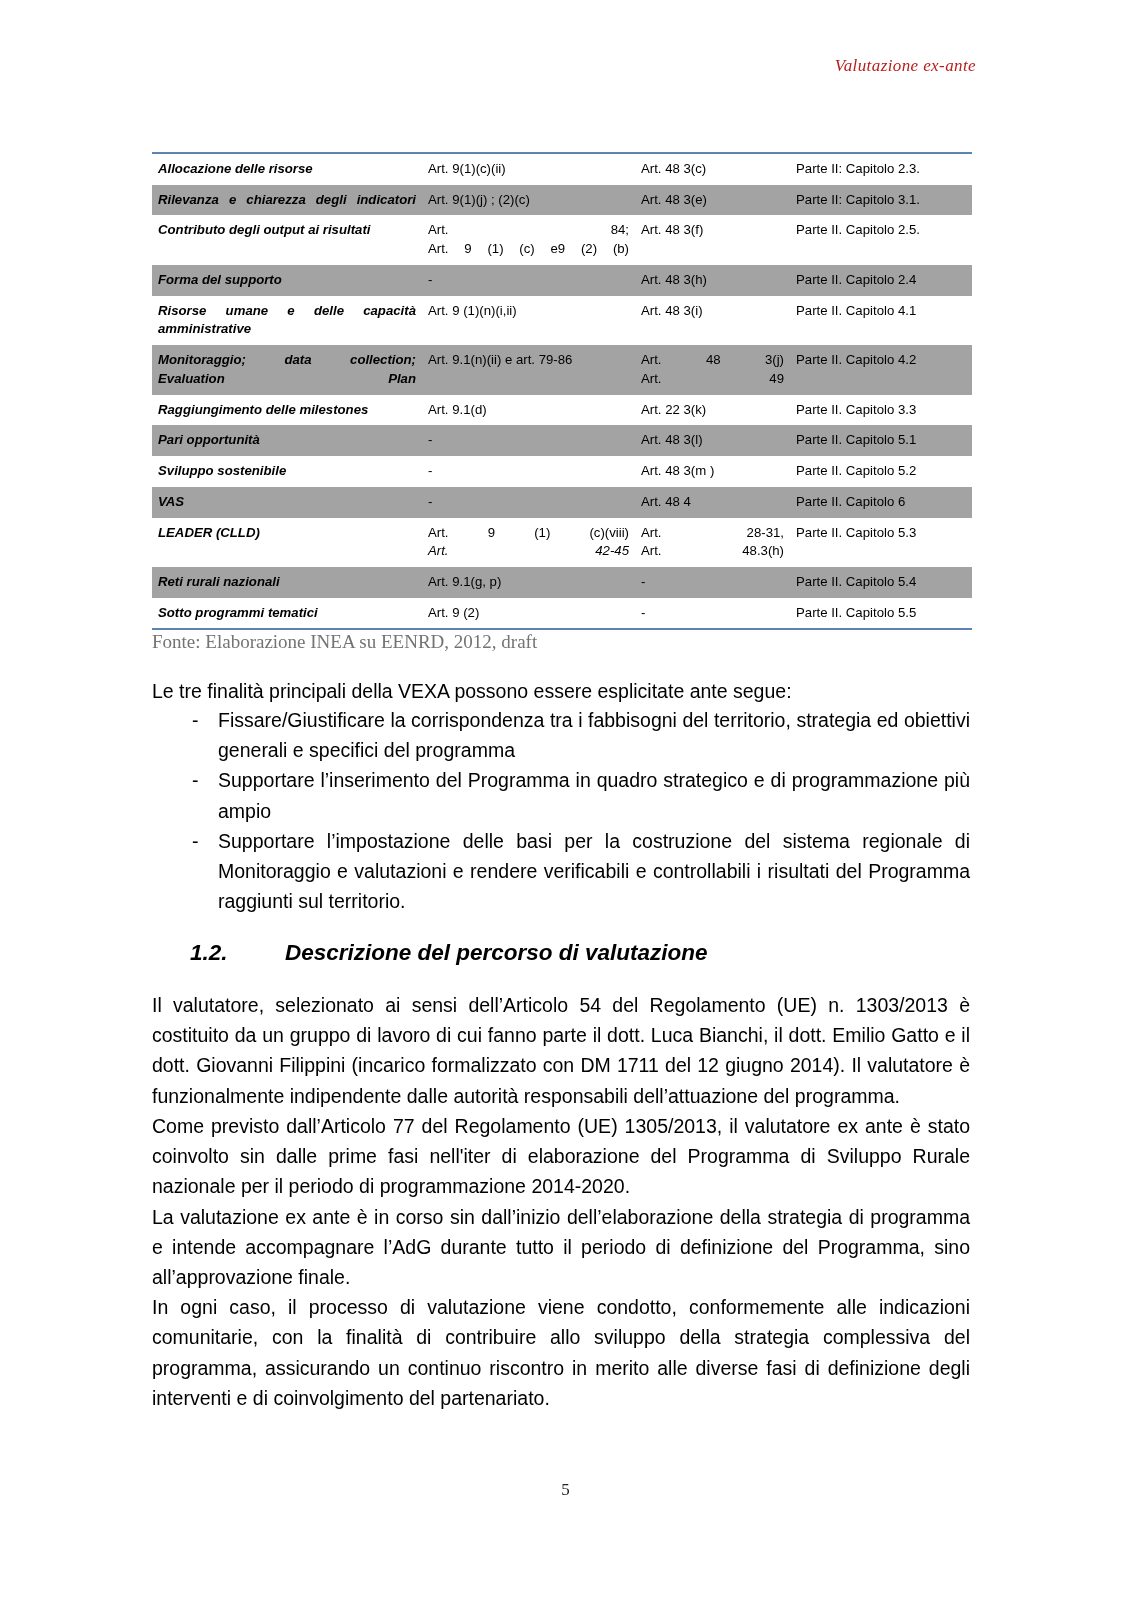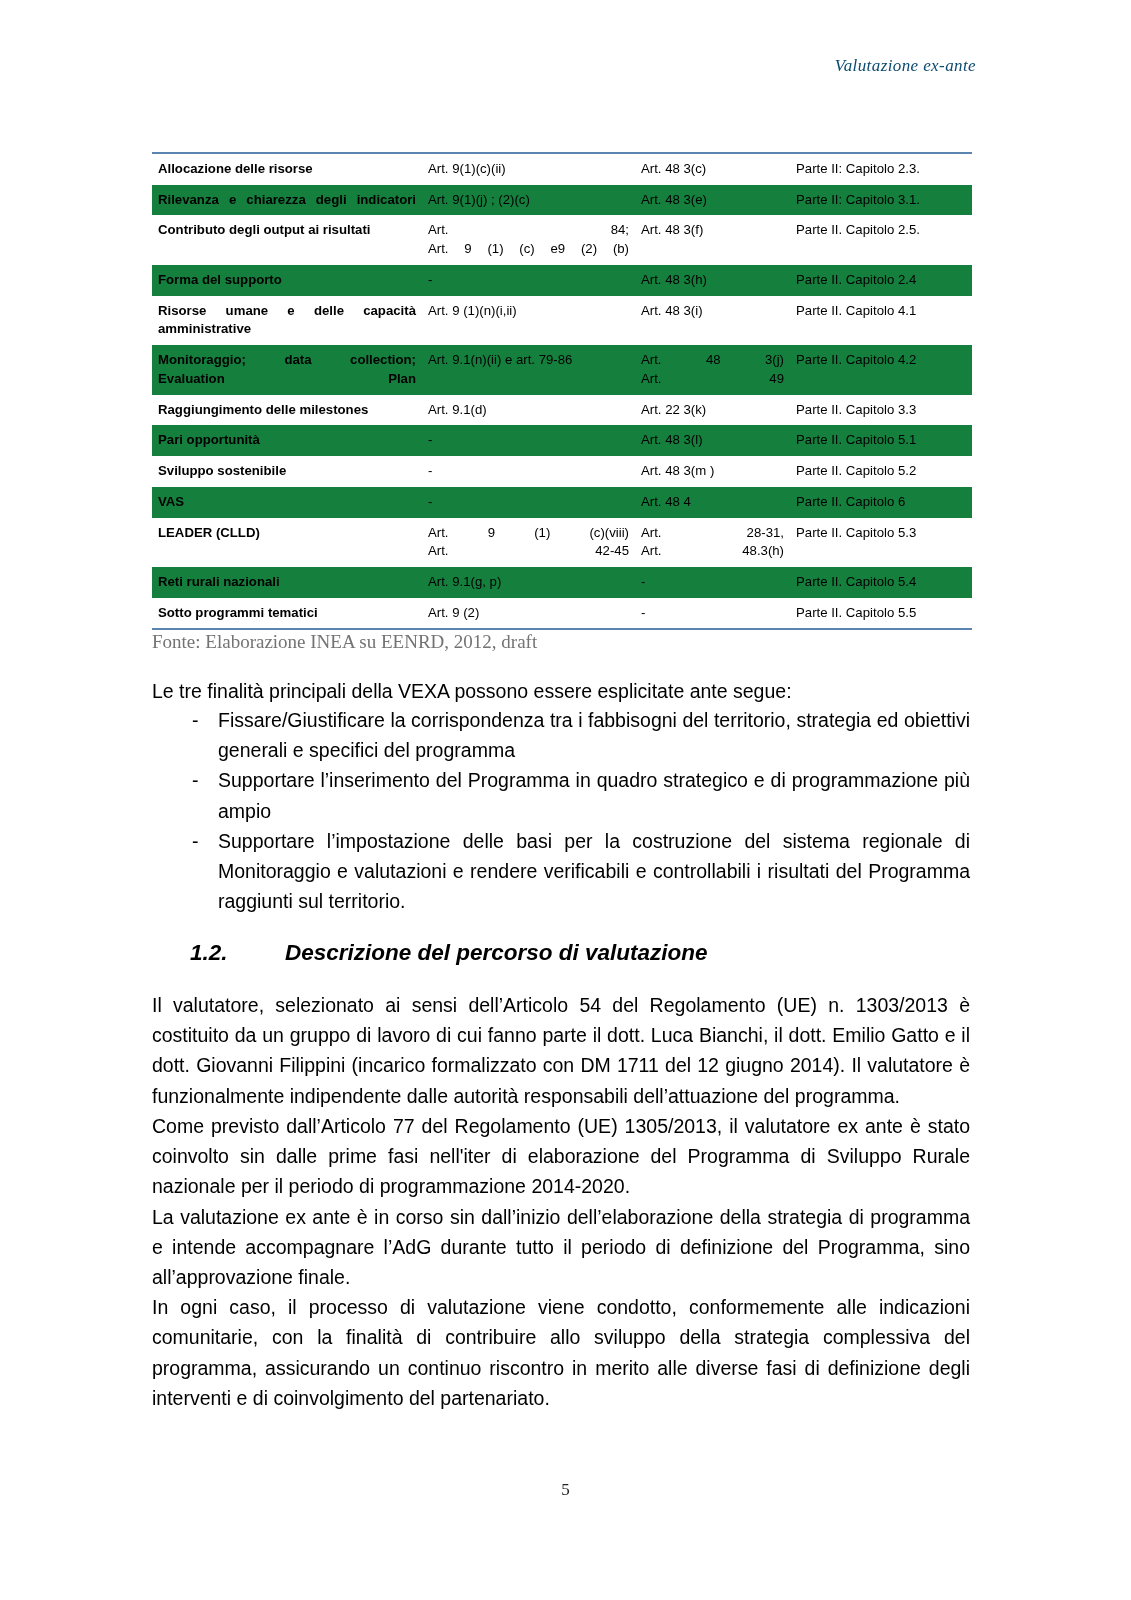--- a/index.html
+++ b/index.html
@@ -24,21 +24,21 @@
   }
 
   
   .running-header {
     position: absolute;
     top: 56px;
     right: 155px;
     font-family: "Liberation Serif", serif;
     font-style: italic;
     font-size: 17px;
-    color: #0c4a6e;
+    color: #b91c1c;
     letter-spacing: 0.4px;
     white-space: nowrap;
   }
 
   
   .table-wrap {
     position: absolute;
     left: 152px;
     top: 152px;
     width: 820px;
@@ -49,38 +49,39 @@
     table-layout: fixed;
     font-size: 13.2px;
   }
   table.reg-table td {
     padding: 6px 6px 6px 6px;
     vertical-align: top;
     line-height: 1.42;
     border: none;
   }
   table.reg-table tr.shaded td {
-    background: #15803d;
+    background: #a3a3a3;
   }
   table.reg-table tr.topline td {
     border-top: 2px solid #5b84b1;
   }
   table.reg-table tr.bottomline td {
     border-bottom: 2px solid #5b84b1;
   }
   col.c1 { width: 270px; }
   col.c2 { width: 213px; }
   col.c3 { width: 155px; }
   col.c4 { width: 182px; }
 
   td.crit {
     font-weight: bold;
     text-align: justify;
     text-align-last: justify;
     padding-right: 14px;
+    font-style: italic;
   }
   td.crit.nojust {
     text-align: left;
     text-align-last: left;
   }
   td.art {
     text-align: justify;
     text-align-last: justify;
     padding-right: 18px;
   }
@@ -229,21 +230,21 @@
             <td class="plain">Parte II. Capitolo 5.2</td>
           </tr>
           <tr class="shaded">
             <td class="crit nojust">VAS</td>
             <td class="art nojust">-</td>
             <td class="art nojust">Art. 48 4</td>
             <td class="plain">Parte II. Capitolo 6</td>
           </tr>
           <tr>
             <td class="crit nojust">LEADER (CLLD)</td>
-            <td class="art">Art. 9 (1) (c)(viii)<br><span style="display: inline-block; text-align: left; width: 100%;">Art. 42-45</span></td>
+            <td class="art">Art. 9 (1) (c)(viii)<br><span style="display: inline-block; text-align: left; width: 100%; font-style: italic;">Art. 42-45</span></td>
             <td class="art">Art. 28-31,<br><span style="display: inline-block; text-align: center; width: 100%;">Art. 48.3(h)</span></td>
             <td class="plain">Parte II. Capitolo 5.3</td>
           </tr>
           <tr class="shaded">
             <td class="crit nojust">Reti rurali nazionali</td>
             <td class="art nojust">Art. 9.1(g, p)</td>
             <td class="art nojust">-</td>
             <td class="plain">Parte II. Capitolo 5.4</td>
           </tr>
           <tr class=" bottomline">

